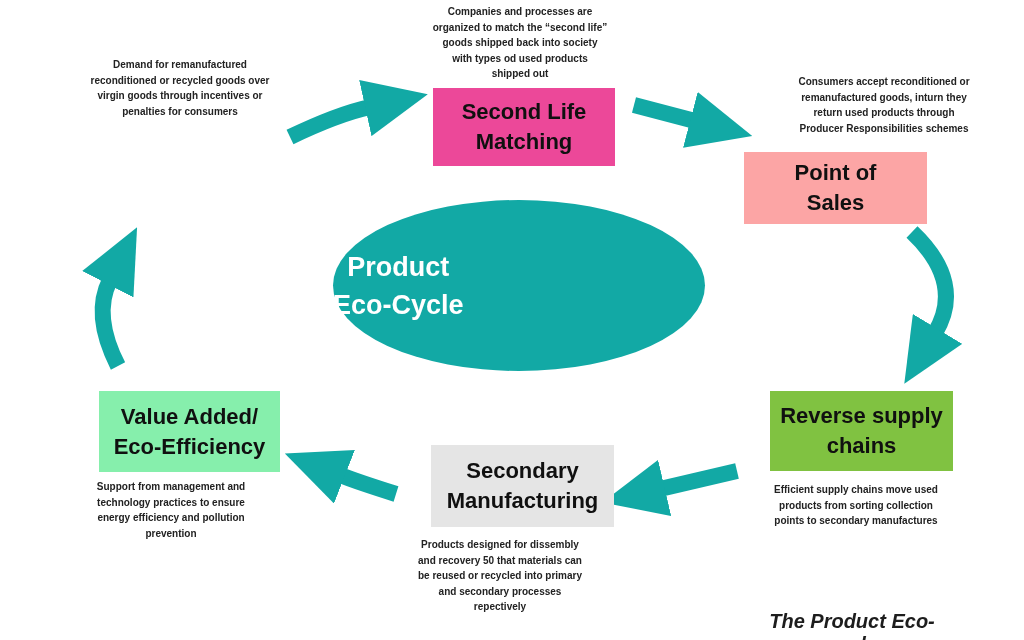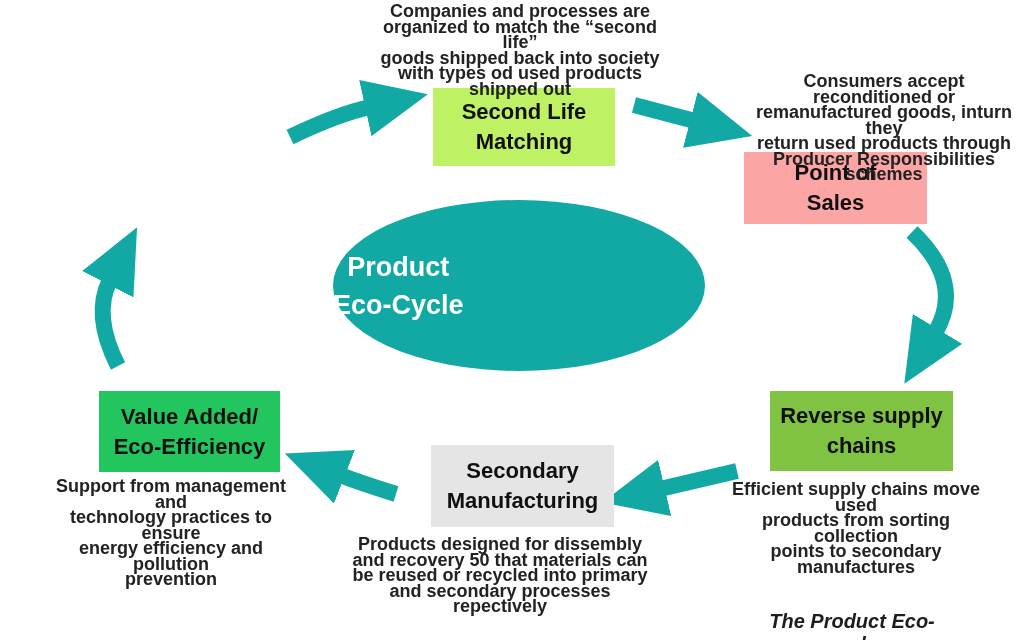--- a/index.html
+++ b/index.html
@@ -8,36 +8,36 @@
     font-family:"Liberation Sans","DejaVu Sans",sans-serif;
     background:#ffffff;
   }
   .arrows{position:absolute;left:0;top:0;width:1024px;height:640px;}
   .node{
     position:absolute;display:flex;align-items:center;justify-content:center;
     text-align:center;font-weight:700;font-size:22px;line-height:30px;color:#101010;
     white-space:pre-line;
   }
   .node-market{left:99px;top:145px;width:182px;height:78px;background:#BCDA9E;}
-  .node-secondlife{left:433px;top:88px;width:182px;height:78px;background:#bef264;}
+  .node-secondlife{left:433px;top:88px;width:182px;height:78px;background:#ec4899;}
   .node-pos{left:744px;top:152px;width:183px;height:72px;background:#fca5a5;}
   .node-reverse{left:744px;top:391px;width:183px;height:80px;background:#80C241;margin-left:26px;}
   .node-secondary{left:410px;top:445px;width:183px;height:82px;background:#e5e5e5;margin-left:21px;}
-  .node-value{left:99px;top:391px;width:181px;height:81px;background:#22c55e;}
+  .node-value{left:99px;top:391px;width:181px;height:81px;background:#86efac;}
   .ellipse{
     position:absolute;left:333px;top:200px;width:372px;height:171px;
     background:#12A9A5;border-radius:50%;
     display:flex;align-items:center;justify-content:flex-start;
   }
   .ellipse-label{
     color:#ffffff;font-weight:700;font-size:27px;line-height:38px;
     text-align:center;white-space:pre-line;
   }
   .ann{
-    position:absolute;font-size:18px;line-height:15.5px;font-weight:700;
+    position:absolute;font-size:10px;line-height:15.5px;font-weight:700;
     color:#222222;text-align:center;white-space:pre-line;
   }
   .ann-market{left:30px;top:57px;width:300px;}
   .ann-secondlife{left:370px;top:4px;width:300px;}
   .ann-pos{left:748px;top:74px;width:272px;}
   .ann-reverse{left:725px;top:482px;width:262px;text-align:center;}
   .ann-secondary{left:350px;top:537px;width:300px;}
   .ann-value{left:45px;top:479px;width:252px;}
   .caption{
     position:absolute;left:752px;top:610px;width:200px;text-align:center;
@@ -72,20 +72,24 @@
 Matching</div>
   <div class="node node-pos">Point of
 Sales</div>
   <div class="node node-reverse">Reverse supply
 chains</div>
   <div class="node node-secondary">Secondary
 Manufacturing</div>
   <div class="node node-value">Value Added/
 Eco-Efficiency</div>
 
+  <div class="ann ann-market">Demand for remanufactured
+reconditioned or recycled goods over
+virgin goods through incentives or
+penalties for consumers</div>
   <div class="ann ann-secondlife">Companies and processes are
 organized to match the “second life”
 goods shipped back into society
 with types od used products
 shipped out</div>
   <div class="ann ann-pos">Consumers accept reconditioned or
 remanufactured goods, inturn they
 return used products through
 Producer Responsibilities schemes</div>
   <div class="ann ann-reverse">Efficient supply chains move used

